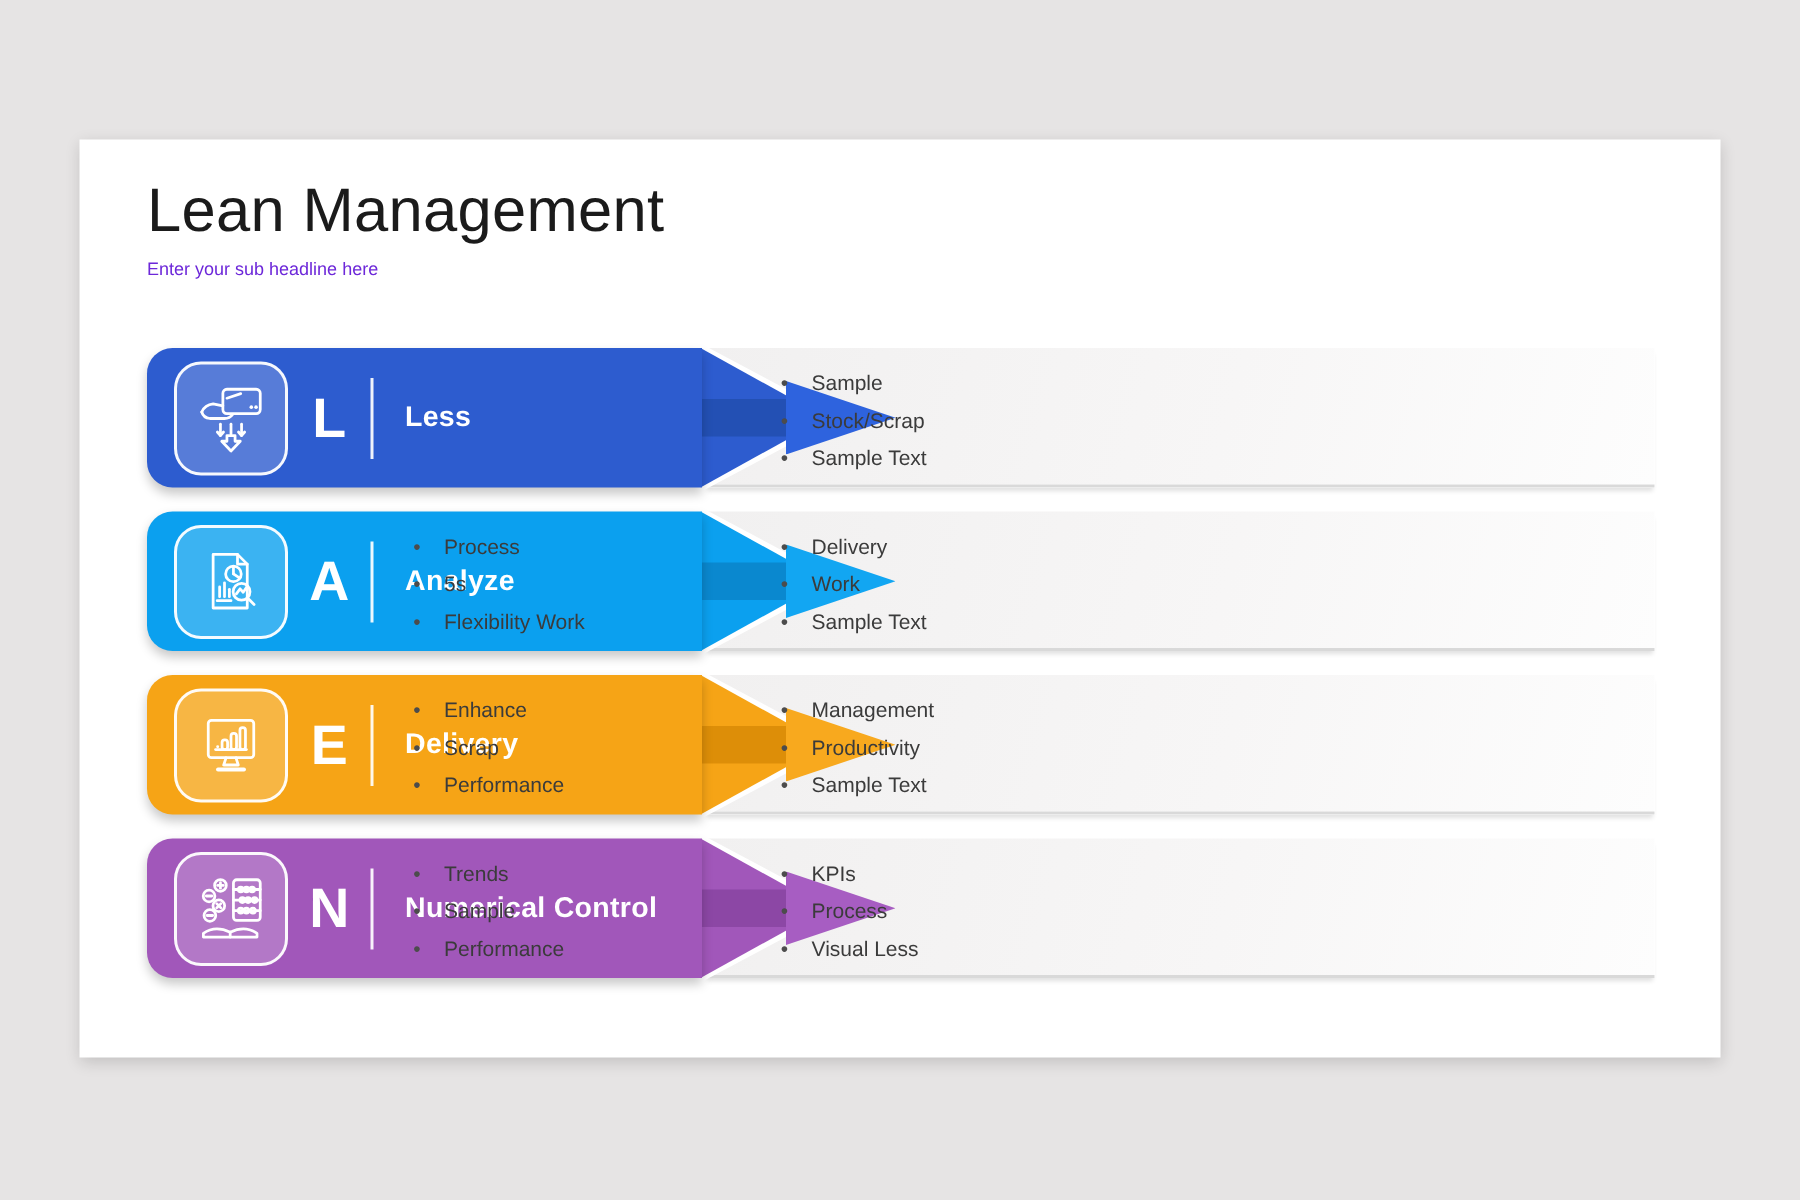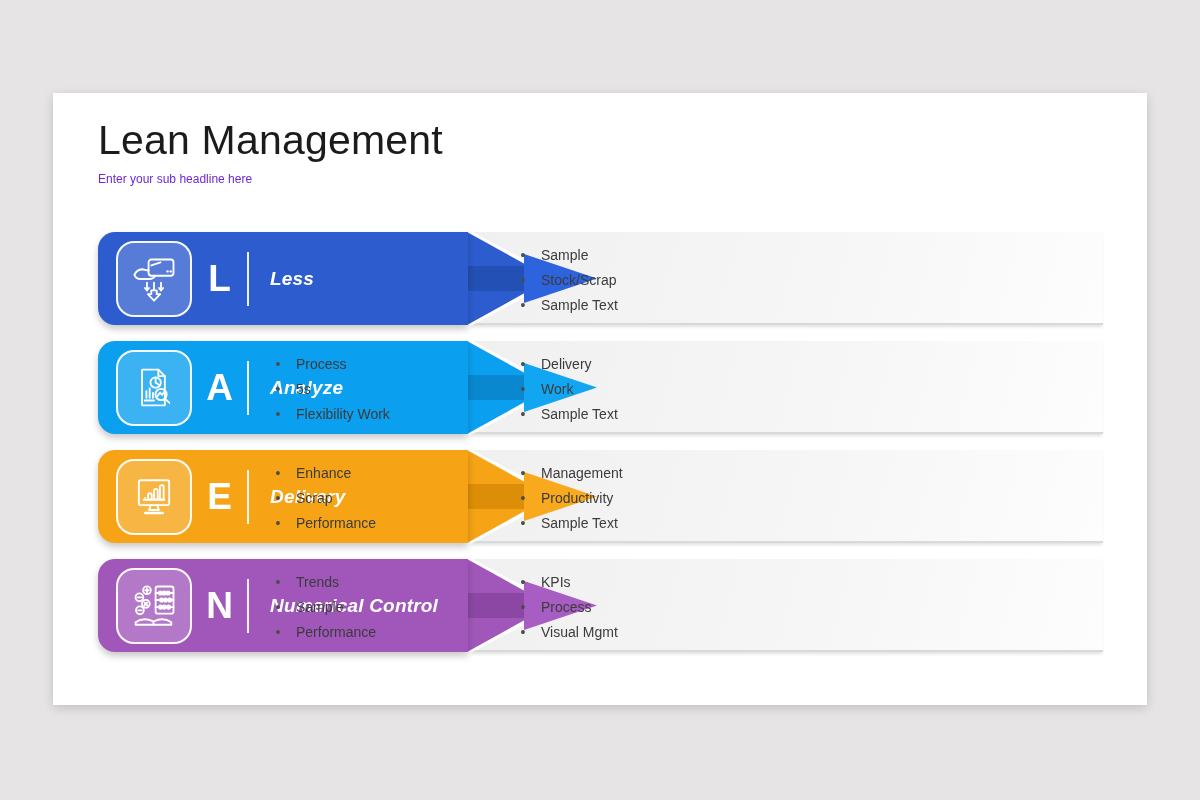--- a/index.html
+++ b/index.html
@@ -47,21 +47,21 @@
     display:flex; align-items:center; }
   .iconbox { width:76px; height:76px; margin-left:18px; flex:0 0 auto;
     border:2.5px solid rgba(255,255,255,.95); border-radius:18px;
     background:rgba(255,255,255,.2); display:flex; align-items:center; justify-content:center; }
   .iconbox svg { width:52px; height:52px; stroke:#ffffff; fill:none;
     stroke-width:1.7; stroke-linecap:round; stroke-linejoin:round; }
   .letter { width:55px; text-align:center; font-size:37px; font-weight:700;
     color:#ffffff; }
   .divider { width:2px; height:54px; background:rgba(255,255,255,.92); }
   .label { margin-left:21px; font-size:19px; font-weight:700; color:#ffffff;
-    letter-spacing:.2px; white-space:nowrap;font-style:italic; }
+    letter-spacing:.2px; white-space:nowrap; }
 
   
   .col { position:absolute; top:50%; transform:translateY(-48%); list-style:none; }
   .col.c1 { left:176px; }
   .col.c2 { left:421px; }
   .col li { display:flex; align-items:center; height:25px; }
   .col li::before { content:"•"; width:8px; margin-right:14px;
     color:#4c4c4c; font-size:14px; text-align:center; }
   .btxt { font-size:14px; color:#3b3b3b; }
 </style>
@@ -264,19 +264,19 @@
           </li>
       </ul>
       <ul class="col c2">
         <li>
             <span class="btxt">KPIs</span>
           </li>
         <li>
             <span class="btxt">Process</span>
           </li>
         <li>
-            <span class="btxt">Visual Mgmt</span>
+            <span class="btxt">Visual Less</span>
           </li>
       </ul>
     </div>
 
   </div>
 </div>
 
 </body></html>

